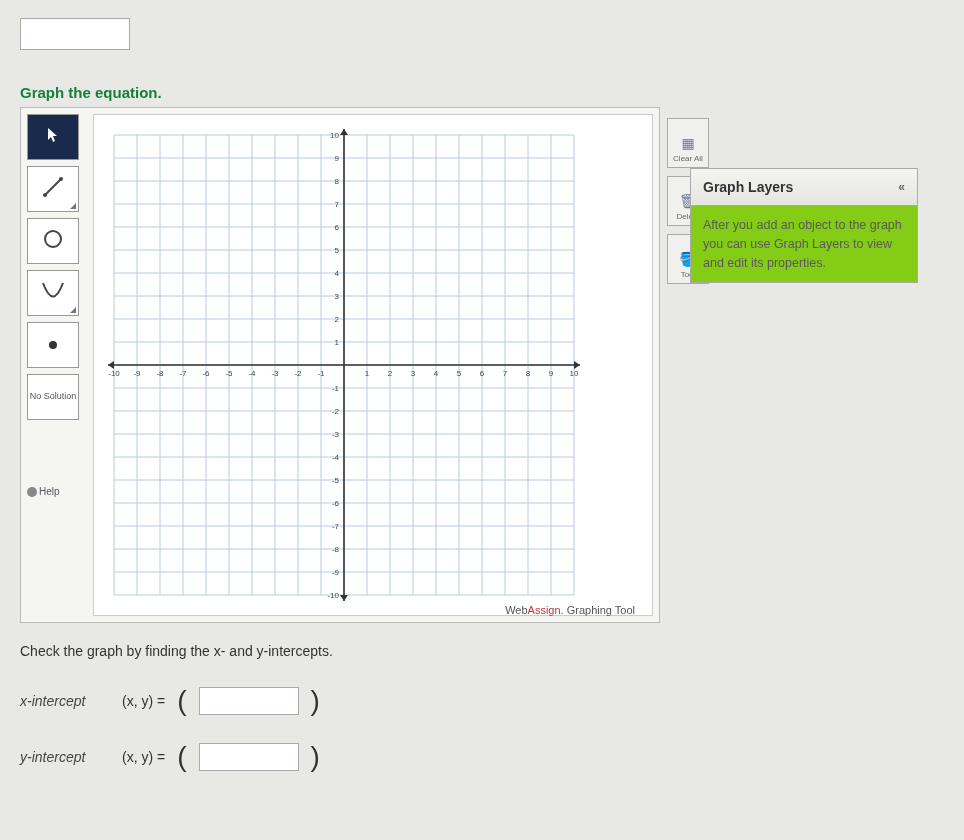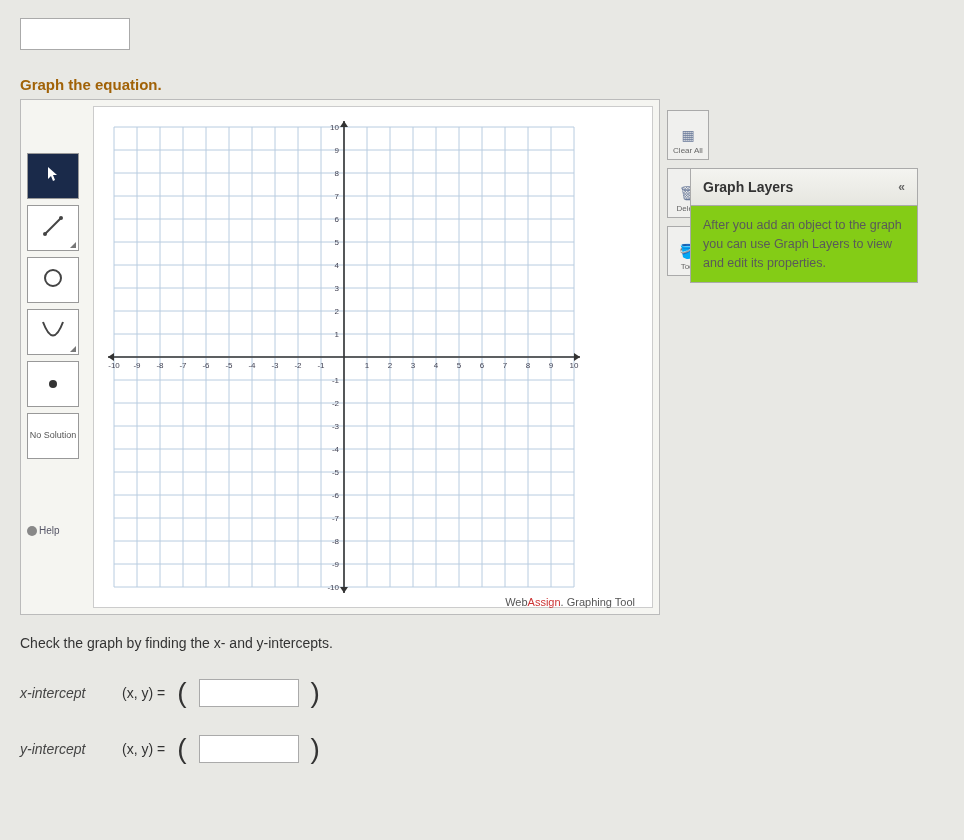--- a/index.html
+++ b/index.html
@@ -25,22 +25,22 @@
   .answer-box {
     width: 110px;
     height: 32px;
     border: 1px solid #aaa;
     background: #fff;
     margin: 8px 0 18px 0;
   }
   .section-label {
     font-weight: bold;
     font-size: 15px;
-    color: #a16207;
-    margin: 8px 0 6px 0;
+    color: #15803d;
+    margin: 16px 0 6px 0;
   }
   .graph-row {
     display: flex;
     align-items: flex-start;
     gap: 0;
     position: relative;
   }
   .graph-box {
     width: 640px;
     background: #f5f5f1;
@@ -51,21 +51,20 @@
   .graph-inner {
     display: flex;
     align-items: flex-start;
   }
   .tool-col {
     width: 60px;
     display: flex;
     flex-direction: column;
     gap: 6px;
     margin-right: 6px;
-    margin-top: 47px;
   }
   .tool-btn {
     width: 52px;
     height: 46px;
     background: #fff;
     border: 1px solid #999;
     display: flex;
     align-items: center;
     justify-content: center;
     font-size: 18px;

